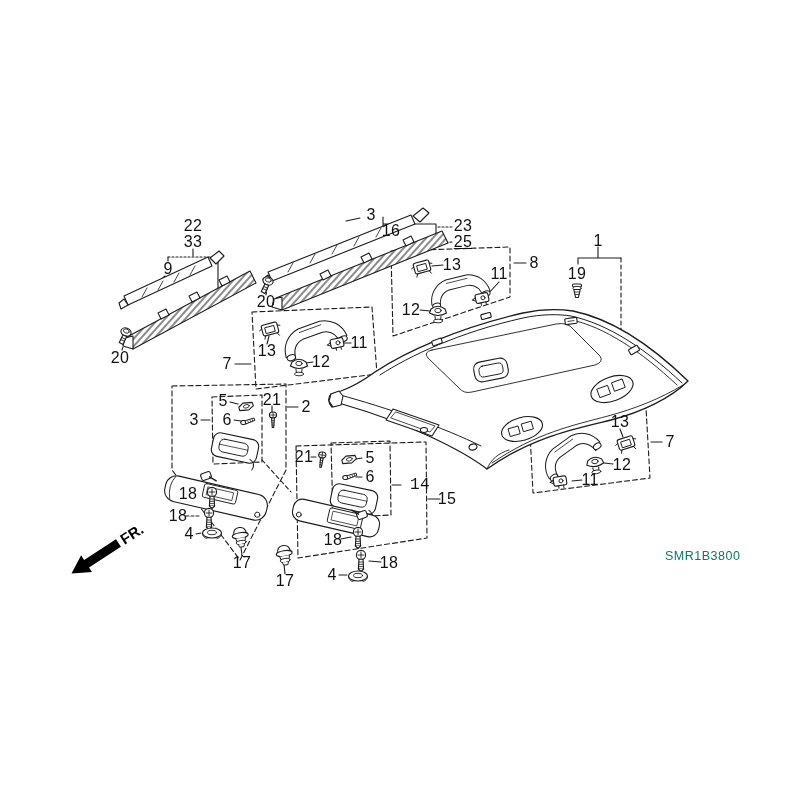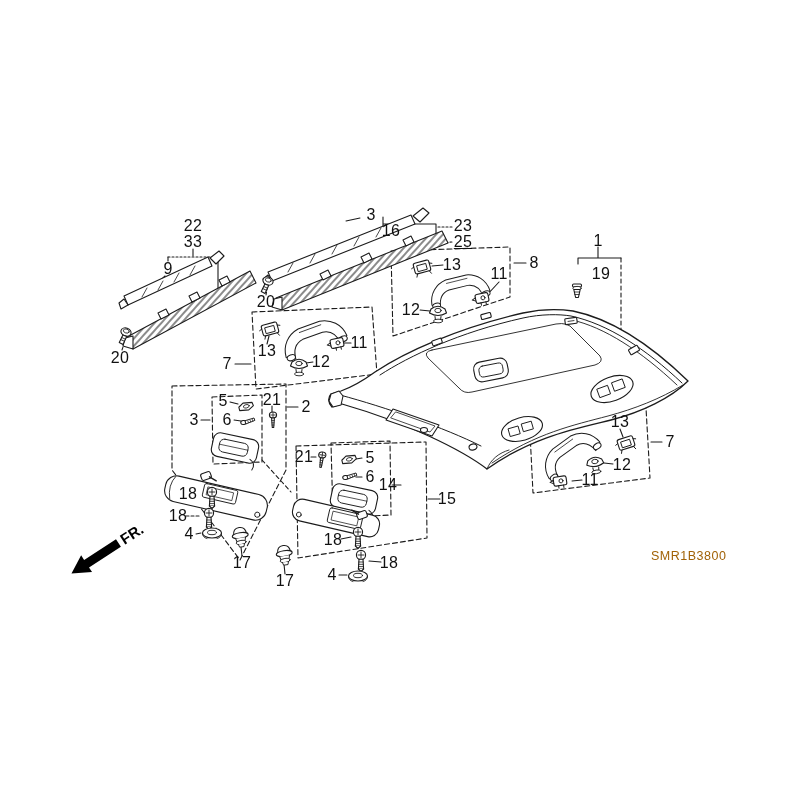--- a/index.html
+++ b/index.html
@@ -2,22 +2,22 @@
 <html><head>
 <meta charset="utf-8">
 <style>
   html,body{margin:0;padding:0;background:#ffffff;}
   .stage{position:relative;width:800px;height:800px;background:#ffffff;overflow:hidden;
          font-family:"Liberation Sans",sans-serif;}
   .stage svg{position:absolute;left:0;top:0;}
   #labels-layer{position:absolute;left:0;top:0;width:656px;height:800px;pointer-events:none;}
   .plabel{position:absolute;transform:translate(-50%,-50%);
           font:16px/1 "Liberation Sans",sans-serif;color:#111;letter-spacing:.3px;white-space:nowrap;}
-  .code{position:absolute;left:651px;top:550px;
-        font:12.5px/1 "Liberation Sans",sans-serif;color:#a16207;letter-spacing:.5px;}
+  .code{position:absolute;left:665px;top:550px;
+        font:12.5px/1 "Liberation Sans",sans-serif;color:#0f766e;letter-spacing:.5px;}
 </style>
 </head>
 <body>
 
 <div class="stage">
 <svg width="800" height="800" viewBox="0 0 800 800">
   <defs>
     <pattern id="hp" patternUnits="userSpaceOnUse" width="5" height="5" patternTransform="rotate(42)">
       <rect width="5" height="5" fill="#ffffff"></rect>
       <line x1="1" y1="0" x2="1" y2="5" stroke="#2b2b2b" stroke-width="1.1"></line>
@@ -273,39 +273,39 @@
       <div class="plabel" style="left: 371px; top: 215px;">3</div>
       <div class="plabel" style="left: 391px; top: 231px;">16</div>
       <div class="plabel" style="left: 463px; top: 226px; text-align: center;">23</div>
       <div class="plabel" style="left: 463px; top: 242px; text-decoration: underline;">25</div>
       <div class="plabel" style="left: 266px; top: 302px;">20</div>
       <div class="plabel" style="left: 534px; top: 263px;">8</div>
       <div class="plabel" style="left: 452px; top: 265px;">13</div>
       <div class="plabel" style="left: 499px; top: 274px;">11</div>
       <div class="plabel" style="left: 411px; top: 310px;">12</div>
       <div class="plabel" style="left: 598px; top: 241px;">1</div>
-      <div class="plabel" style="left: 577px; top: 274px; margin-left: 24px;">19</div>
+      <div class="plabel" style="left: 577px; top: 274px;">19</div>
       <div class="plabel" style="left: 227px; top: 364px;">7</div>
       <div class="plabel" style="left: 267px; top: 351px;">13</div>
       <div class="plabel" style="left: 359px; top: 343px;">11</div>
       <div class="plabel" style="left: 321px; top: 362px;">12</div>
       <div class="plabel" style="left: 306px; top: 407px;">2</div>
       <div class="plabel" style="left: 194px; top: 420px;">3</div>
       <div class="plabel" style="left: 223px; top: 401px;">5</div>
       <div class="plabel" style="left: 227px; top: 420px;">6</div>
       <div class="plabel" style="left: 272px; top: 400px;">21</div>
       <div class="plabel" style="left: 188px; top: 494px;">18</div>
       <div class="plabel" style="left: 178px; top: 516px;">18</div>
       <div class="plabel" style="left: 189px; top: 534px;">4</div>
       <div class="plabel" style="left: 242px; top: 563px;">17</div>
       <div class="plabel" style="left: 285px; top: 581px;">17</div>
       <div class="plabel" style="left: 304px; top: 457px;">21</div>
       <div class="plabel" style="left: 370px; top: 458px;">5</div>
       <div class="plabel" style="left: 370px; top: 477px;">6</div>
-      <div class="plabel" style="left: 388px; top: 485px;">14</div>
+      <div class="plabel" style="left: 420px; top: 485px; font-family: Liberation Mono, monospace;">14</div>
       <div class="plabel" style="left: 447px; top: 499px;">15</div>
       <div class="plabel" style="left: 333px; top: 540px;">18</div>
       <div class="plabel" style="left: 389px; top: 563px;">18</div>
       <div class="plabel" style="left: 332px; top: 575px;">4</div>
       <div class="plabel" style="left: 620px; top: 422px;">13</div>
       <div class="plabel" style="left: 670px; top: 442px;">7</div>
       <div class="plabel" style="left: 622px; top: 465px;">12</div>
       <div class="plabel" style="left: 590px; top: 480px;">11</div>
     </div>
 <div class="code">SMR1B3800</div>

